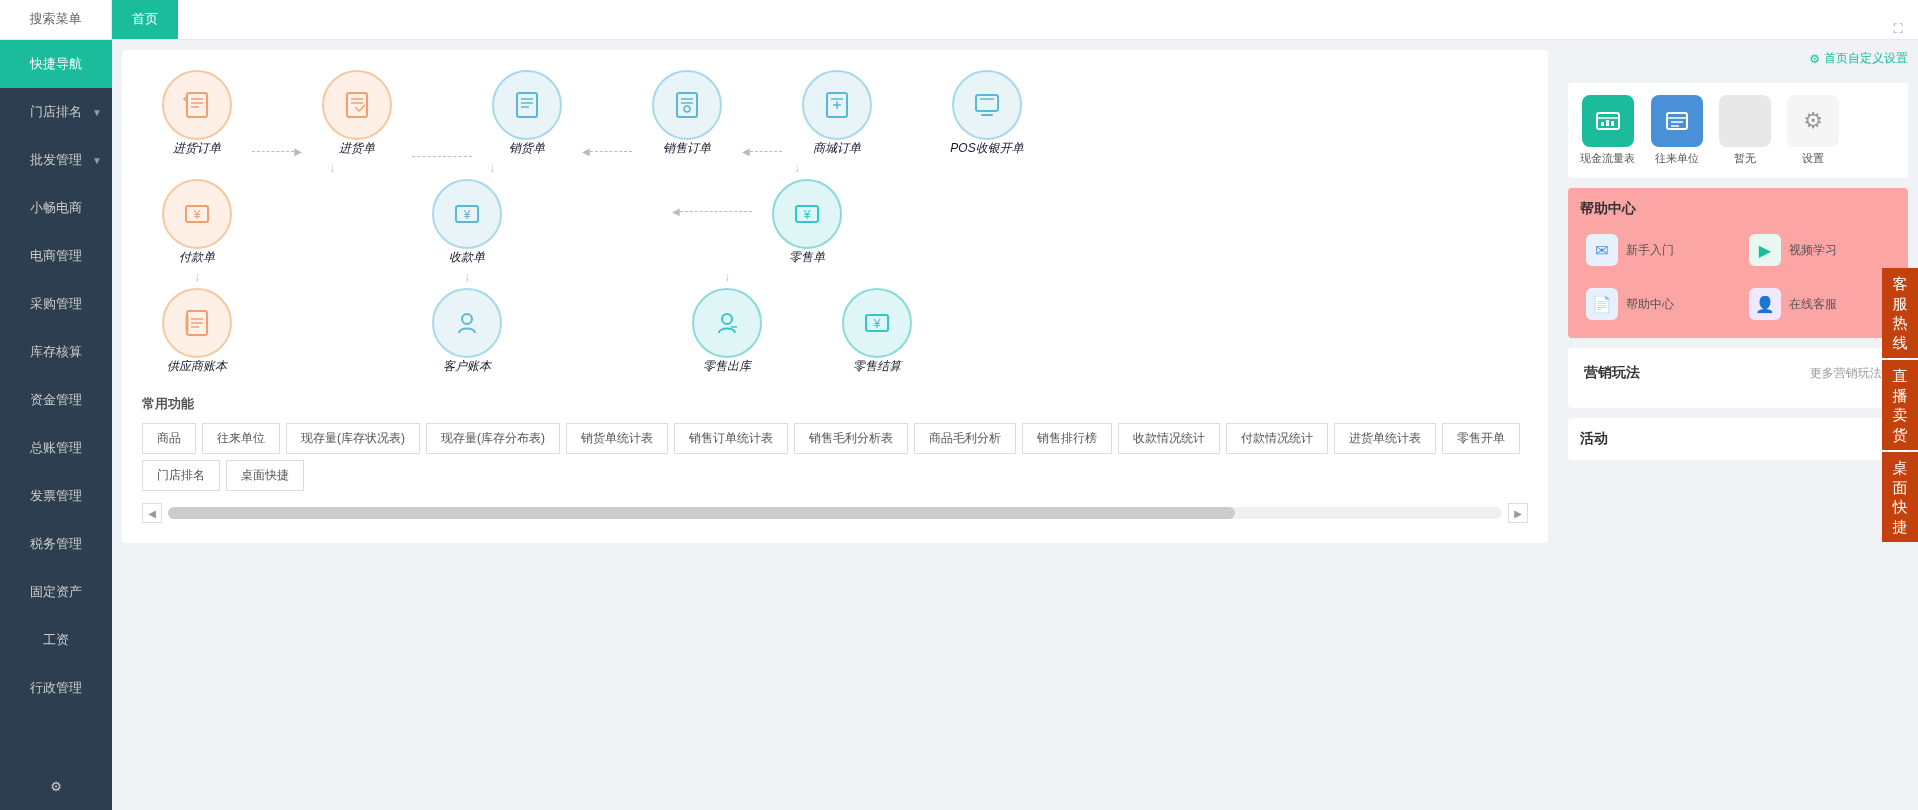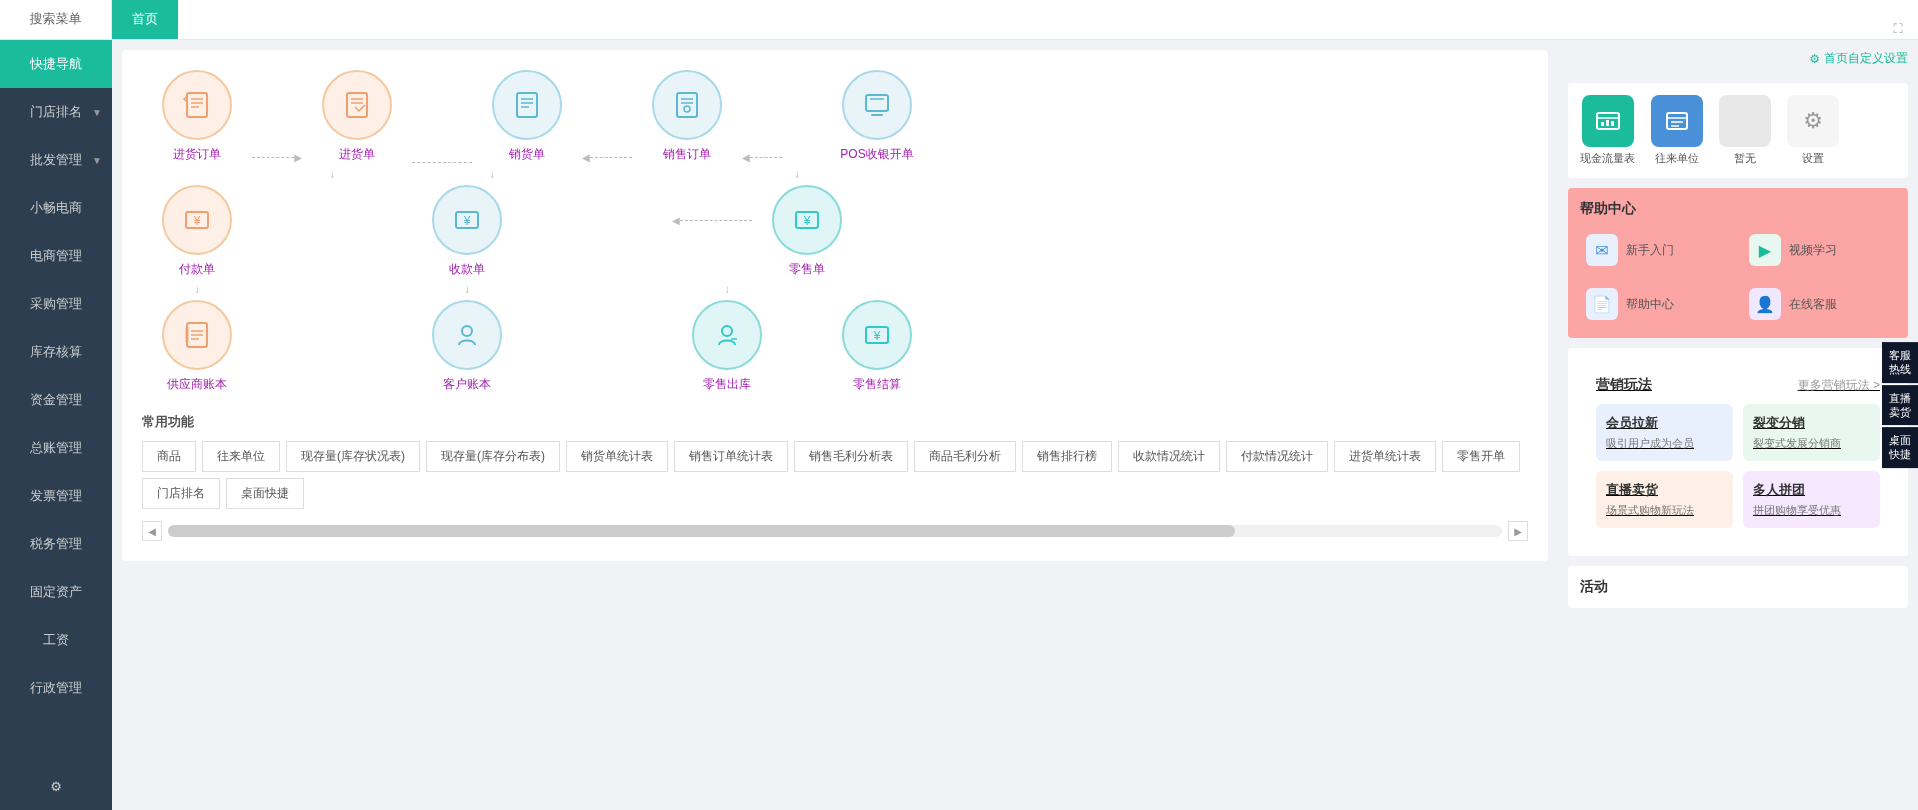--- a/index.html
+++ b/index.html
@@ -29,21 +29,21 @@
     
     .main-panel { flex: 1; overflow: auto; padding: 10px; display: flex; flex-direction: column; gap: 10px; }
 
     
     .flow-card { background: #fff; border-radius: 4px; padding: 20px; min-height: 480px; }
     .flow-node { display: flex; flex-direction: column; align-items: center; width: 110px; }
     .flow-circle { width: 70px; height: 70px; border-radius: 50%; display: flex; align-items: center; justify-content: center; font-size: 22px; }
     .flow-circle.orange { background: #fef0e6; color: #f0a070; border: 2px solid #f5c9a0; }
     .flow-circle.blue-light { background: #e8f4f8; color: #5bb8d4; border: 2px solid #a8d8ea; }
     .flow-circle.teal { background: #e0f5f5; color: #30c9c9; border: 2px solid #8adada; }
-    .flow-label { margin-top: 6px; font-size: 12px; color: #a21caf; text-align: center; }
+    .flow-label { margin-top: 0; font-size: 12px; color: #0f172a; text-align: center; font-style: italic; }
 
     
     .common-functions { margin-top: 16px; }
     .common-title { font-size: 13px; color: #555; margin-bottom: 10px; font-weight: bold; }
     .func-buttons { display: flex; flex-wrap: wrap; gap: 6px; }
     .func-btn { border: 1px solid #ddd; background: #fff; padding: 6px 14px; border-radius: 0; font-size: 12px; color: #555; cursor: pointer; white-space: nowrap; }
 
     
     .scroll-row { display: flex; align-items: center; gap: 6px; margin-top: 8px; }
     .scroll-arrow { width: 20px; height: 20px; border: 1px solid #ddd; display: flex; align-items: center; justify-content: center; cursor: pointer; font-size: 10px; color: #999; }
@@ -72,39 +72,39 @@
     .help-title { font-size: 14px; font-weight: bold; color: #333; margin-bottom: 10px; }
     .help-grid { display: grid; grid-template-columns: 1fr 1fr; gap: 10px; }
     .help-item { display: flex; align-items: center; gap: 8px; cursor: pointer; padding: 6px; border-radius: 4px; }
     .help-icon { width: 32px; height: 32px; border-radius: 6px; display: flex; align-items: center; justify-content: center; font-size: 16px; }
     .help-icon.blue { background: #e8f0fe; color: #4a90d9; }
     .help-icon.green { background: #e8f8f0; color: #1abc9c; }
     .help-icon.purple { background: #f0e8fe; color: #9b59b6; }
     .help-item-label { font-size: 12px; color: #555; }
 
     
-    .marketing-card { background: #fff; border-radius: 4px; padding: 28px; text-decoration: underline; }
+    .marketing-card { background: #fff; border-radius: 4px; padding: 16px; }
     .marketing-header { display: flex; align-items: center; justify-content: space-between; margin-bottom: 10px; }
     .marketing-title { font-size: 14px; font-weight: bold; color: #333; }
     .marketing-more { font-size: 12px; color: #999; cursor: pointer; }
     .marketing-grid { display: grid; grid-template-columns: 1fr 1fr; gap: 10px; }
     .marketing-item { background: #f0f8ff; border-radius: 6px; padding: 10px; cursor: pointer; }
     .marketing-item-title { font-size: 13px; font-weight: bold; color: #333; margin-bottom: 4px; }
     .marketing-item-desc { font-size: 11px; color: #777; }
     .marketing-item.green-bg { background: #e8f8f0; }
     .marketing-item.orange-bg { background: #fef0e6; }
     .marketing-item.purple-bg { background: #f5e8ff; }
 
     
     .activity-card { background: #fff; border-radius: 4px; padding: 12px; }
     .activity-title { font-size: 14px; font-weight: bold; color: #333; }
 
     
     .float-buttons { position: fixed; right: 0; top: 50%; transform: translateY(-50%); display: flex; flex-direction: column; gap: 2px; z-index: 100; }
-    .float-btn { background: #0f172a; color: #fff; width: 36px; padding: 6px 4px; text-align: center; font-size: 11px; cursor: pointer; line-height: 1.3; }
+    .float-btn { background: #c2410c; color: #fff; width: 36px; padding: 6px 4px; text-align: center; font-size: 15px; cursor: pointer; line-height: 1.3; }
   </style>
 </head>
 <body>
 
 <div class="top-bar">
   <div class="search-menu">搜索菜单</div>
   <div class="tab-home">首页</div>
   <div class="top-right">
     <div class="expand-icon">⛶</div>
   </div>
@@ -233,20 +233,30 @@
                     </svg>
                 </div>
                 <div class="flow-label">销售订单</div>
               </div>
 
               <div style="display:flex;align-items:center;margin-top:-22px;width:40px;">
                 <div style="color:#bbb;font-size:10px;">◀</div>
                 <div style="flex:1;border-top:1px dashed #bbb;"></div>
               </div>
 
+              <div class="flow-node">
+                <div class="flow-circle blue-light">
+                  <svg width="32" height="32" viewBox="0 0 32 32">
+                      <rect x="6" y="4" width="20" height="24" rx="2" fill="none" stroke="#5bb8d4" stroke-width="2"></rect>
+                      <line x1="10" y1="10" x2="22" y2="10" stroke="#5bb8d4" stroke-width="1.5"></line>
+                      <path d="M12 16 h8 M16 12 v8" stroke="#5bb8d4" stroke-width="1.5"></path>
+                    </svg>
+                </div>
+                <div class="flow-label">商城订单</div>
+              </div>
 
               <div style="width:40px;"></div>
 
               <div class="flow-node">
                 <div class="flow-circle blue-light">
                   <svg width="32" height="32" viewBox="0 0 32 32">
                       <rect x="5" y="6" width="22" height="16" rx="2" fill="none" stroke="#5bb8d4" stroke-width="2"></rect>
                       <rect x="10" y="25" width="12" height="2" rx="1" fill="#5bb8d4"></rect>
                       <line x1="9" y1="10" x2="23" y2="10" stroke="#5bb8d4" stroke-width="1.5"></line>
                     </svg>
@@ -466,38 +476,20 @@
             <span class="help-item-label">在线客服</span>
           </div>
         </div>
       </div>
 
       <div class="marketing-card">
         <div class="marketing-header">
           <div class="marketing-title">营销玩法</div>
           <div class="marketing-more">更多营销玩法 &gt;</div>
         </div>
-        <div class="marketing-grid">
-          <div class="marketing-item" style="background:#e8f0fe;">
-            <div class="marketing-item-title">会员拉新</div>
-            <div class="marketing-item-desc">吸引用户成为会员</div>
-          </div>
-          <div class="marketing-item green-bg">
-            <div class="marketing-item-title">裂变分销</div>
-            <div class="marketing-item-desc">裂变式发展分销商</div>
-          </div>
-          <div class="marketing-item orange-bg">
-            <div class="marketing-item-title">直播卖货</div>
-            <div class="marketing-item-desc">场景式购物新玩法</div>
-          </div>
-          <div class="marketing-item purple-bg">
-            <div class="marketing-item-title">多人拼团</div>
-            <div class="marketing-item-desc">拼团购物享受优惠</div>
-          </div>
-        </div>
       </div>
 
       <div class="activity-card">
         <div class="activity-title">活动</div>
       </div>
 
     </div>
   </div>
 </div>
 

